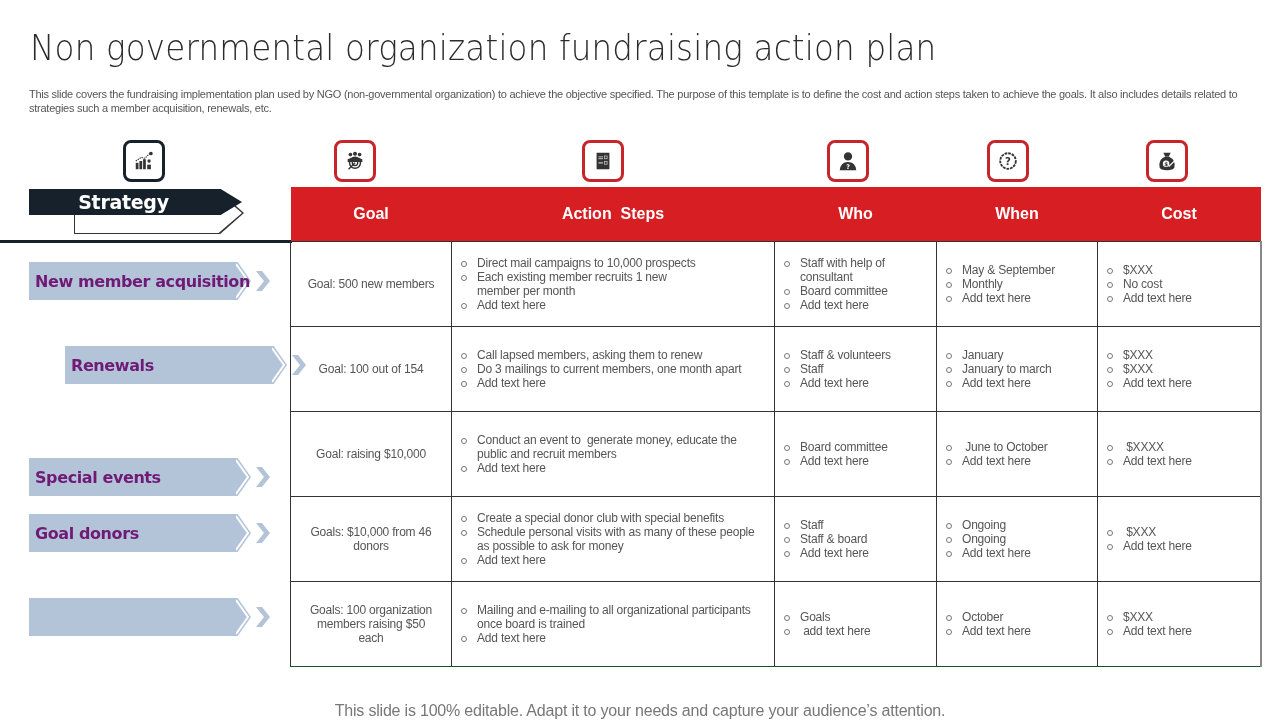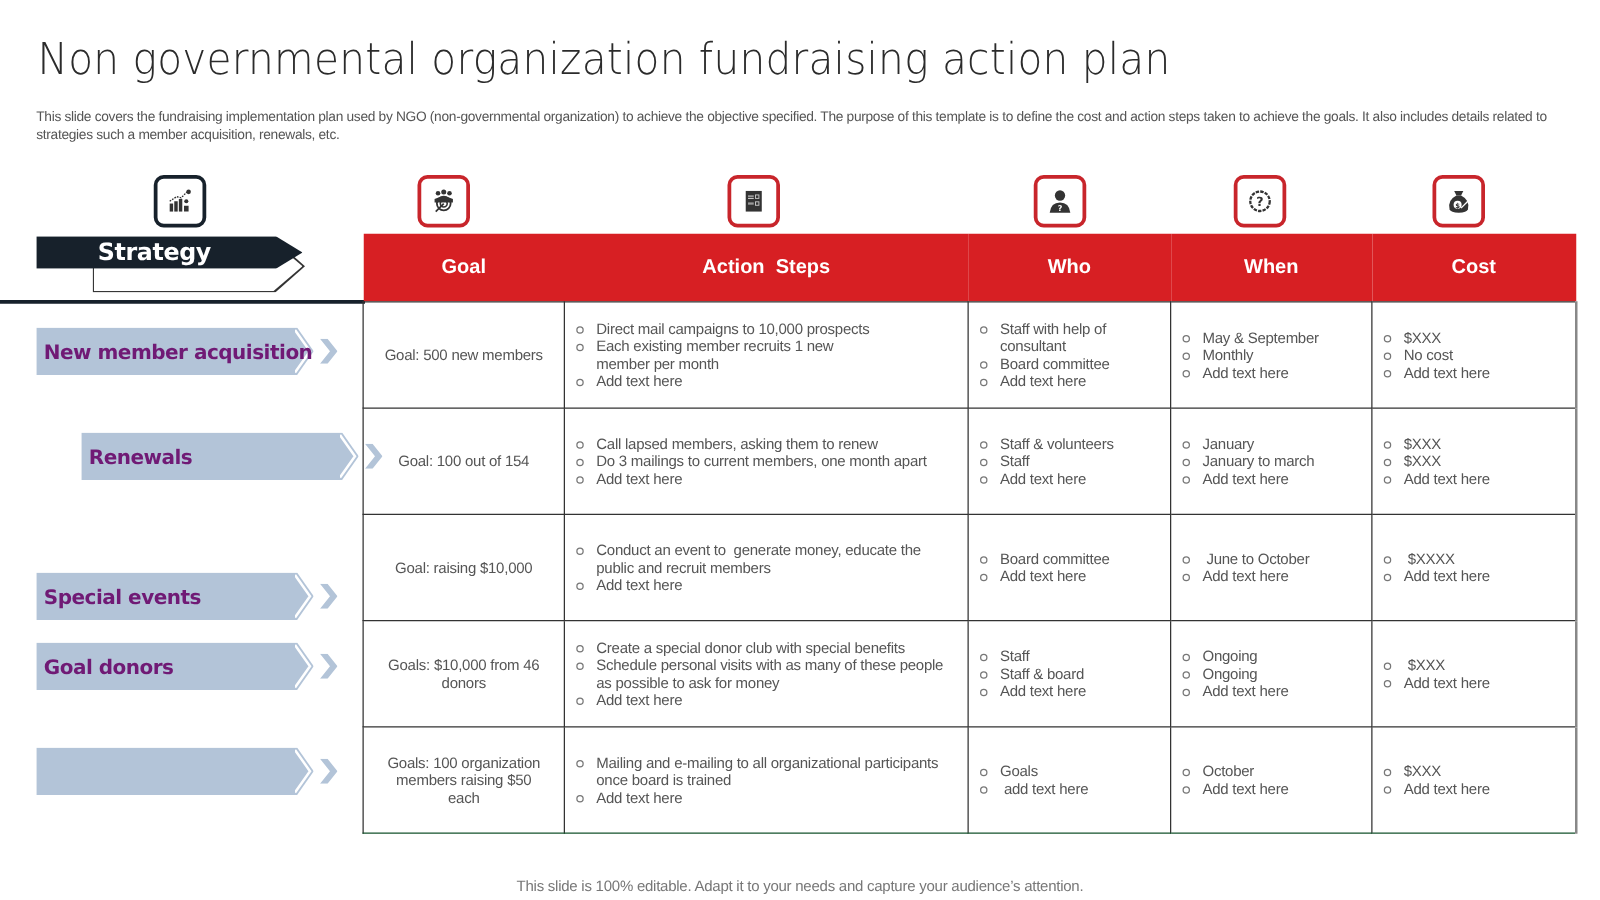--- a/index.html
+++ b/index.html
@@ -95,21 +95,21 @@
   td.goal { text-align: center; padding: 0 8px; margin-top: 12px; }
   ul.bl { list-style: none; padding-left: 6px; padding-right: 6px; }
   ul.bl li { position: relative; padding-left: 19px; }
   ul.bl li::before {
     content: ""; position: absolute; left: 3px; top: 5px; width: 4px; height: 4px;
     border: 1px solid #777; border-radius: 50%;
   }
 
   .footer {
     position: absolute; left: 0; width: 1280px; top: 702px;
-    text-align: center; font-size: 12px; color: #777; letter-spacing: -0.2px;
+    text-align: center; font-size: 16px; color: #777; letter-spacing: -0.2px;
   }
 </style>
 </head>
 <body>
 
 <div class="title">Non governmental organization fundraising action plan</div>
 <div class="subtitle">This slide covers the fundraising implementation plan used by NGO (non-governmental organization) to achieve the objective specified. The purpose of this template is to define the cost and action steps taken to achieve the goals. It also includes details related to strategies such a member acquisition, renewals, etc.</div>
 
 <div class="icon-box dark" style="left:123px;">
   <svg viewBox="0 0 24 24">

